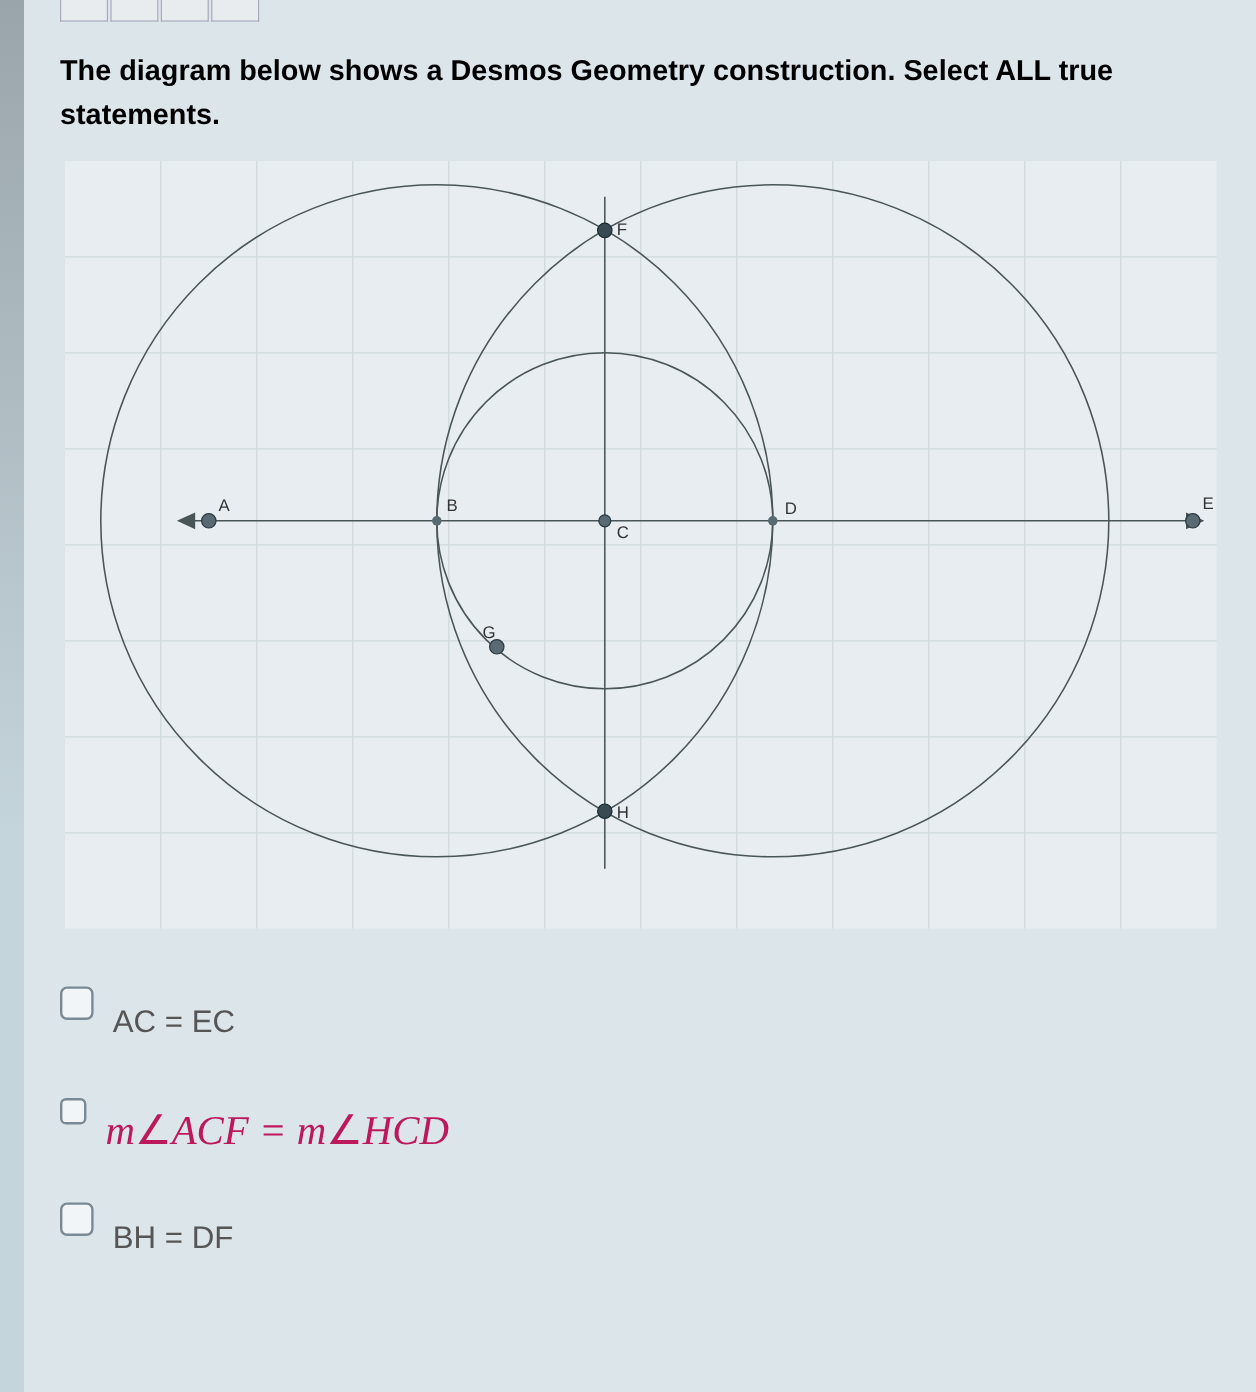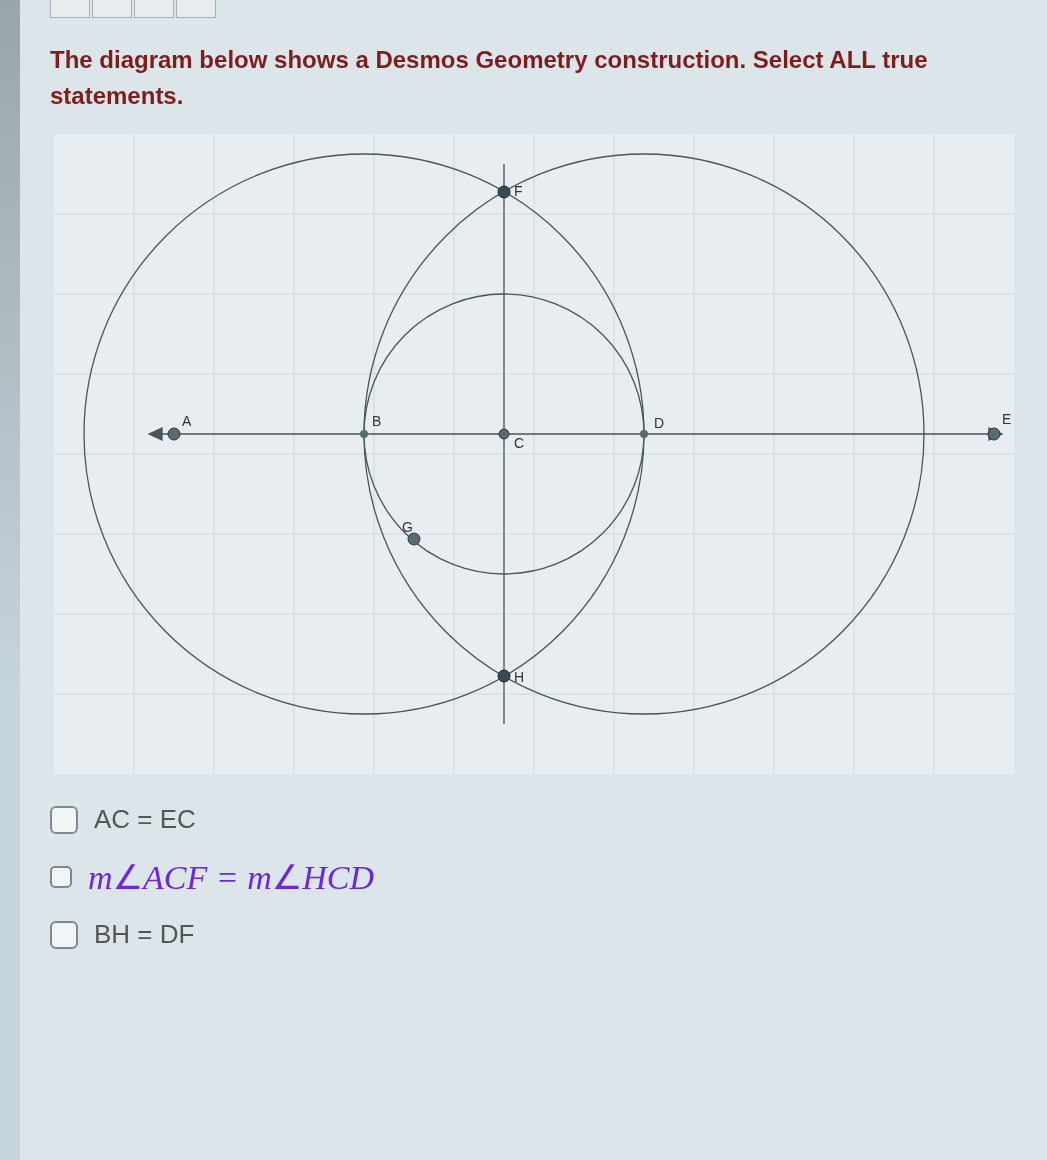--- a/index.html
+++ b/index.html
@@ -31,21 +31,21 @@
       width: 40px;
       height: 18px;
       background: #e8ecef;
       border: 1px solid #aab;
       border-top: none;
     }
     .prompt {
       margin-top: 22px;
       font-size: 24px;
       font-weight: 700;
-      color: #7f1d1d;
+      color: #000000;
       line-height: 1.5;
     }
     .diagram {
       margin: 20px auto 30px auto;
       display: block;
     }
     .options {
       margin-top: 30px;
     }
     .option {
@@ -63,26 +63,27 @@
       flex: 0 0 auto;
     }
     .chk.small {
       width: 22px;
       height: 22px;
       border-radius: 5px;
     }
     .opt-text {
       font-size: 26px;
       color: #555;
+      margin-top: 32px;
     }
     .opt-text.math {
       font-family: "Times New Roman", Times, serif;
       font-style: italic;
       font-size: 34px;
-      color: #6d28d9;
+      color: #be185d;
     }
     .opt-text .angle {
       font-style: normal;
     }
     .left-edge {
       position: absolute;
       left: -20px;
       top: 0;
       width: 20px;
       height: 100%;

